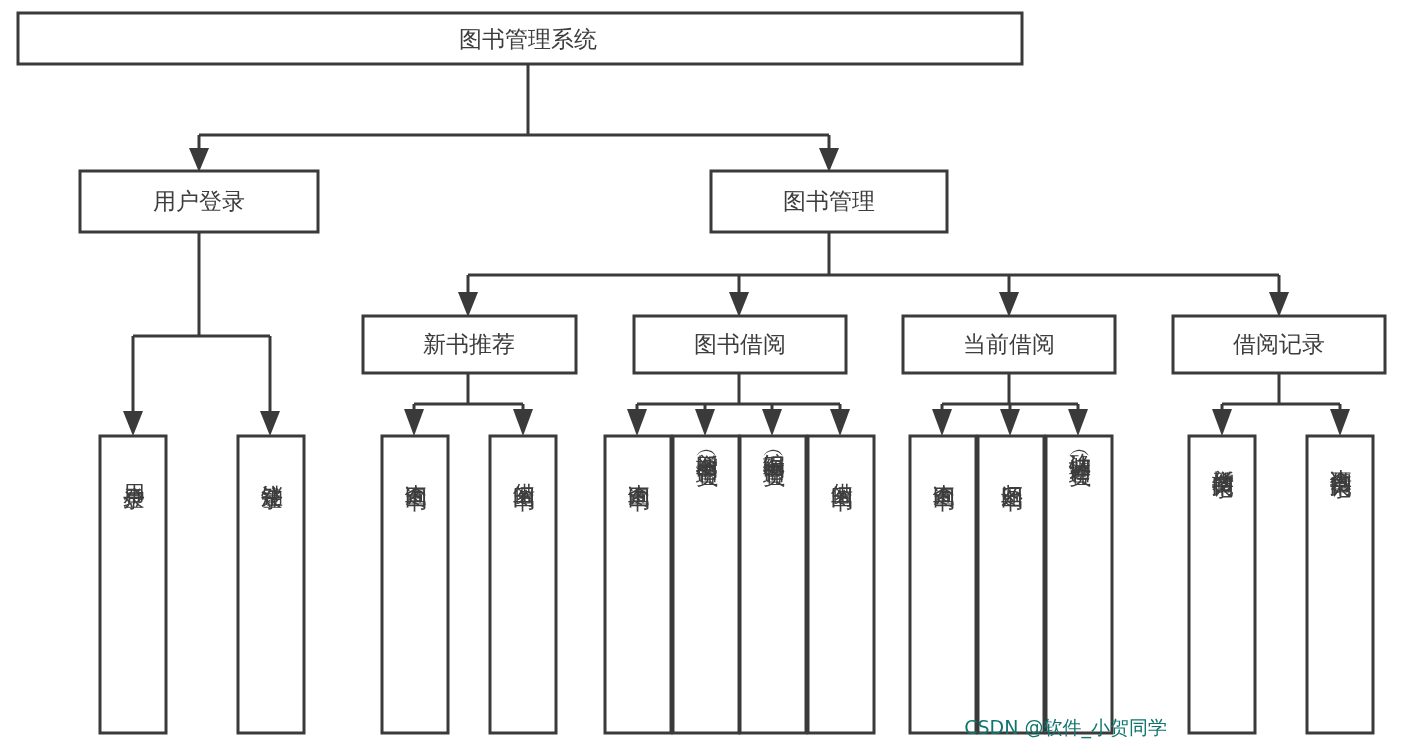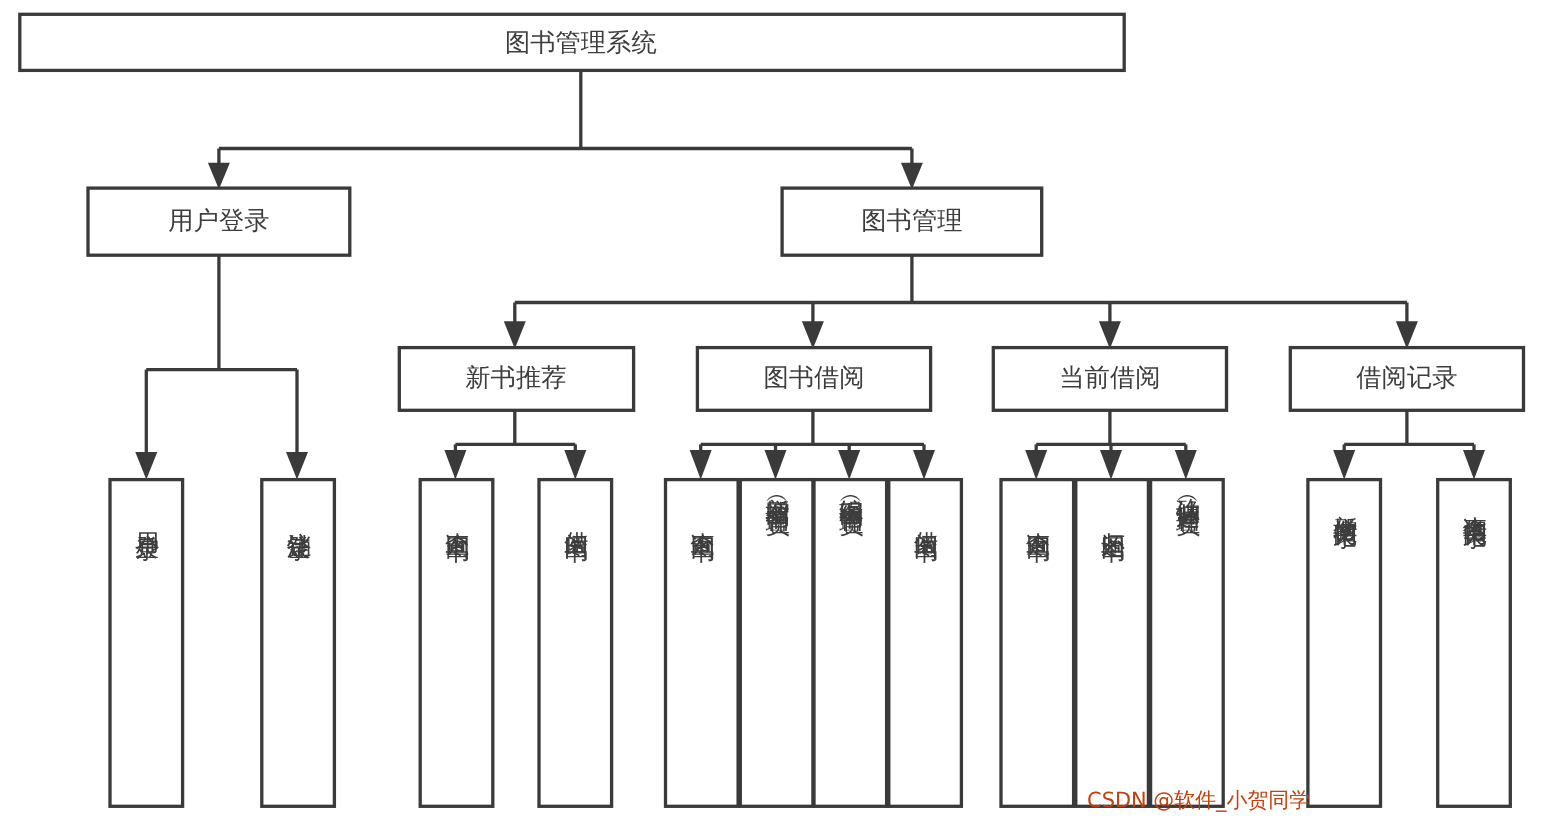--- a/index.html
+++ b/index.html
@@ -55,25 +55,25 @@
   }
   .node-label-v {
     text-anchor: middle;
     writing-mode: tb;
     glyph-orientation-vertical: 0;
     letter-spacing: 2px;
     font-size: 22px;
   }
   .watermark {
     position: absolute;
-    right: 0;
+    right: 24px;
     bottom: 6px;
     font-family: "DejaVu Sans", "Liberation Sans", sans-serif;
     font-size: 19px;
-    color: #c2410c;
+    color: #0f766e;
     white-space: nowrap;
     pointer-events: none;
     user-select: none;
   }
 </style>
 </head>
 <body>
 
 <div id="diagram-root">
 

